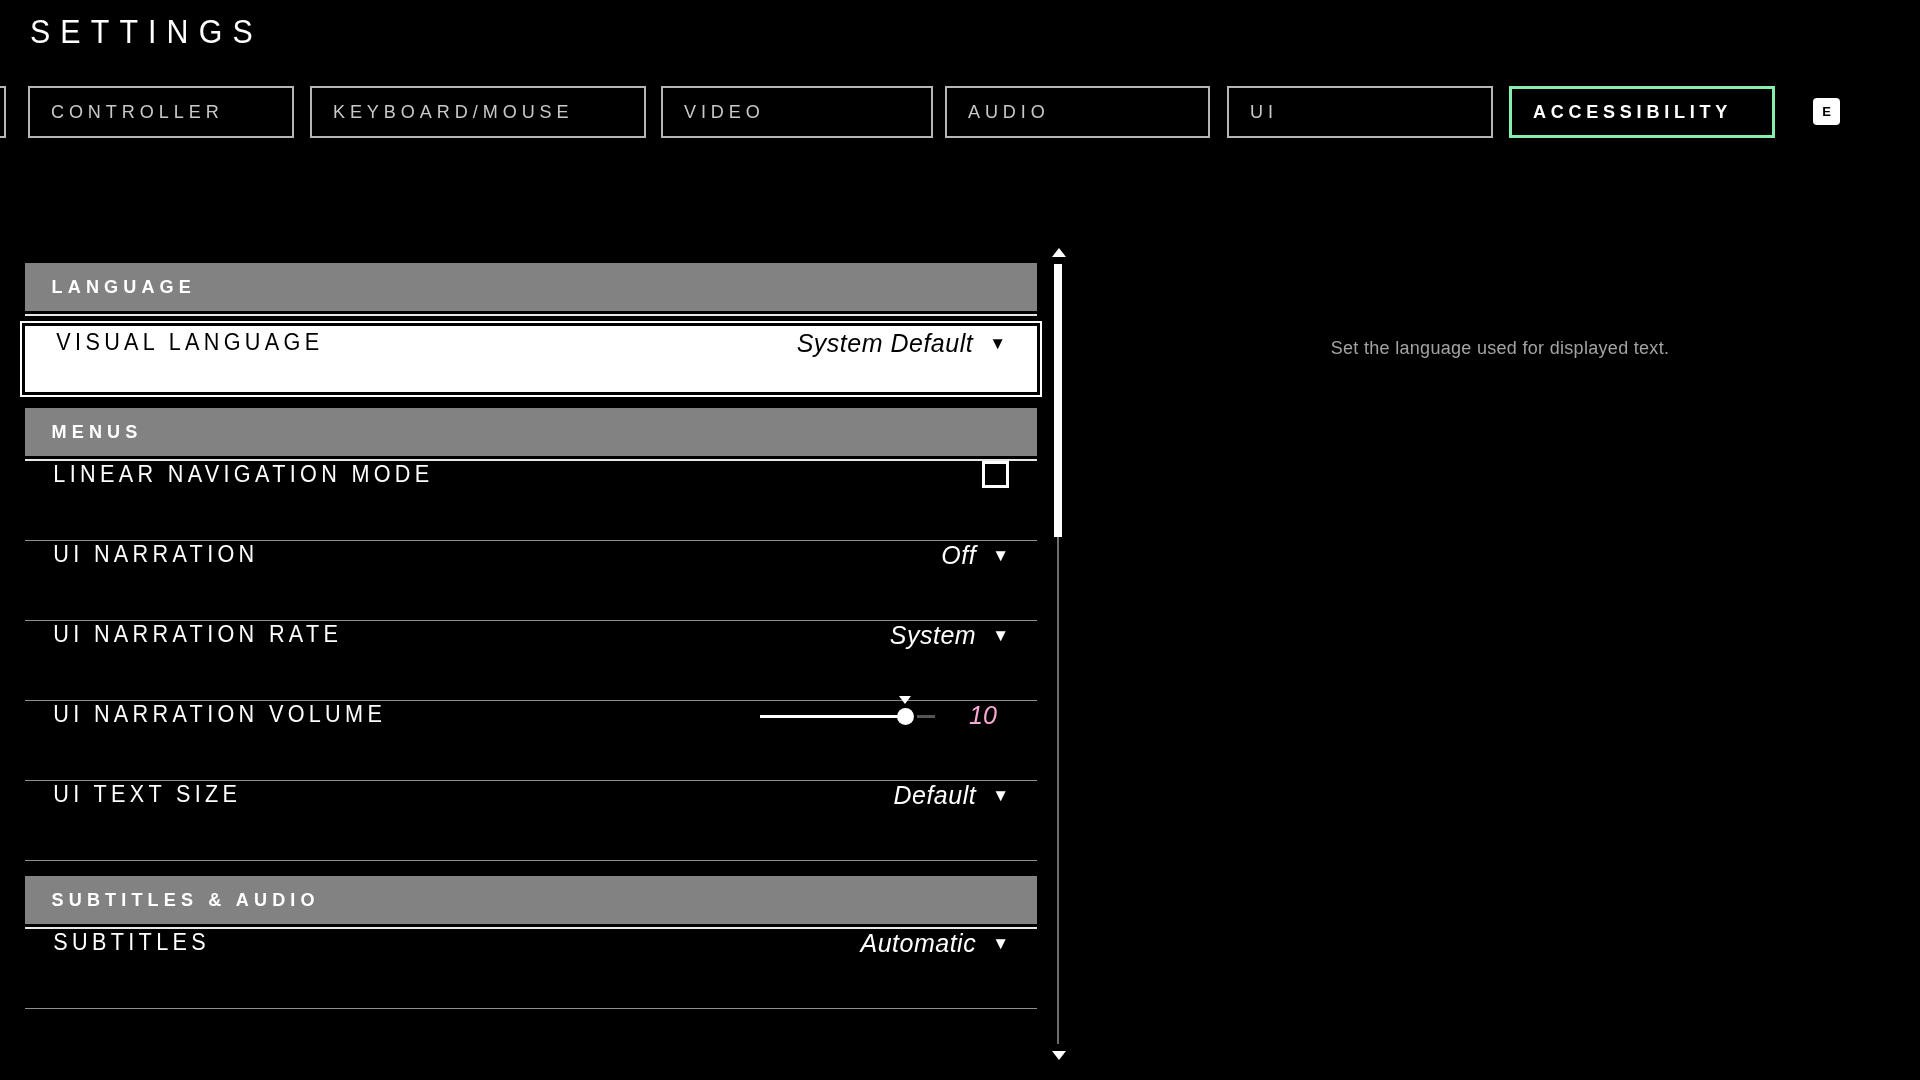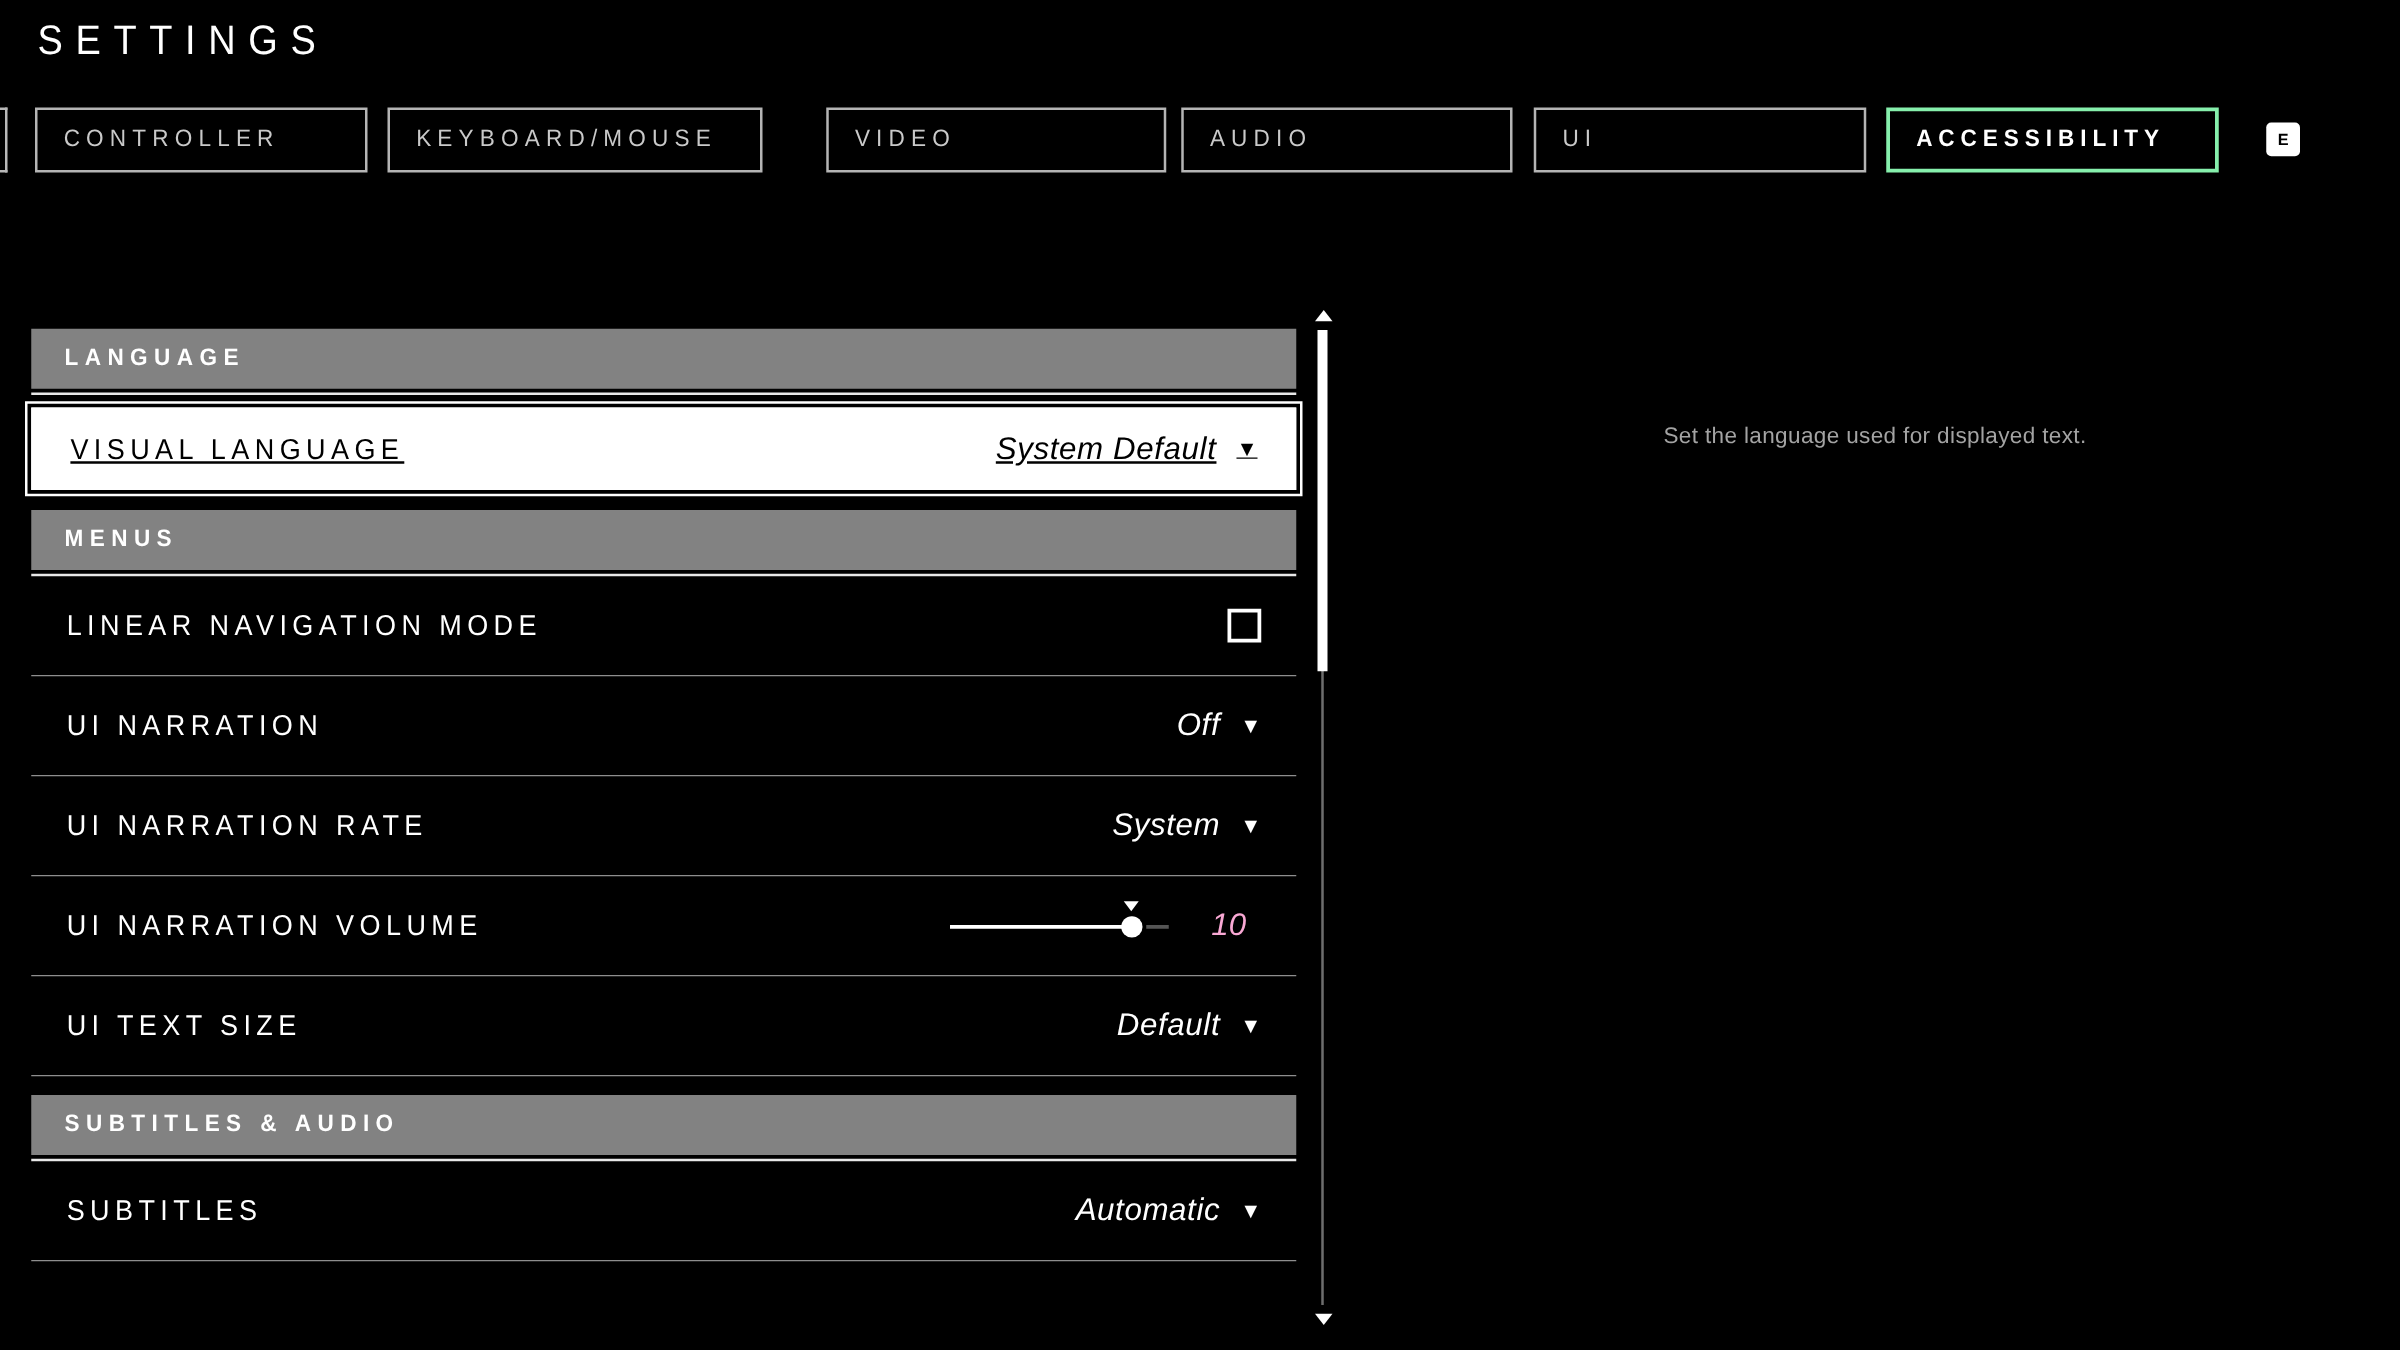--- a/index.html
+++ b/index.html
@@ -73,22 +73,22 @@
     transform:scaleX(0.95); transform-origin:left center;
   }
   .section-rule {
     height:2px; background:#e8e8e8; margin:3px 0 0 0;
     width:100%; box-shadow:0 2px 0 #000;
   }
   .section-block { margin-bottom:4px;margin-top:15px; }
 
   .row {
     position:relative; height:80px;
-    display:flex; align-items:center; justify-content:space-between;
-    border-bottom:1px solid #8e8e8e; padding:12px 2px;text-decoration:underline;
+    display:flex; align-items:flex-start; justify-content:space-between;
+    border-bottom:1px solid #8e8e8e; padding:0 2px;
   }
   .row .r-label {
     padding-left:28px; font-size:23px; color:#ffffff;
     letter-spacing:4.6px;
     font-family:"Liberation Sans Narrow","Liberation Sans",sans-serif;
     font-weight:400; white-space:nowrap;
     transform:scaleX(0.94); transform-origin:left center;
   }
   .row .r-ctrl {
     display:flex; align-items:center; justify-content:flex-end;
@@ -192,21 +192,21 @@
   <div id="page-title">SETTINGS</div>
   <div id="title-ghost"></div>
   <div id="corner-ghost"></div>
 
   <div id="tabbar">
     <div class="tab-stub"></div>
     <div id="tabs-host">
         <div class="tab" style="left: 28px; width: 266px; text-decoration: underline;">
           <span class="tab-label">CONTROLLER</span>
         </div>
-        <div class="tab" style="left: 310px; width: 300px;">
+        <div class="tab" style="left: 310px; width: 336px;">
           <span class="tab-label">KEYBOARD/MOUSE</span>
         </div>
         <div class="tab" style="left: 661px; width: 272px;">
           <span class="tab-label">VIDEO</span>
         </div>
         <div class="tab" style="left: 945px; width: 265px;">
           <span class="tab-label">AUDIO</span>
         </div>
         <div class="tab" style="left: 1227px; width: 266px;">
           <span class="tab-label">UI</span>

